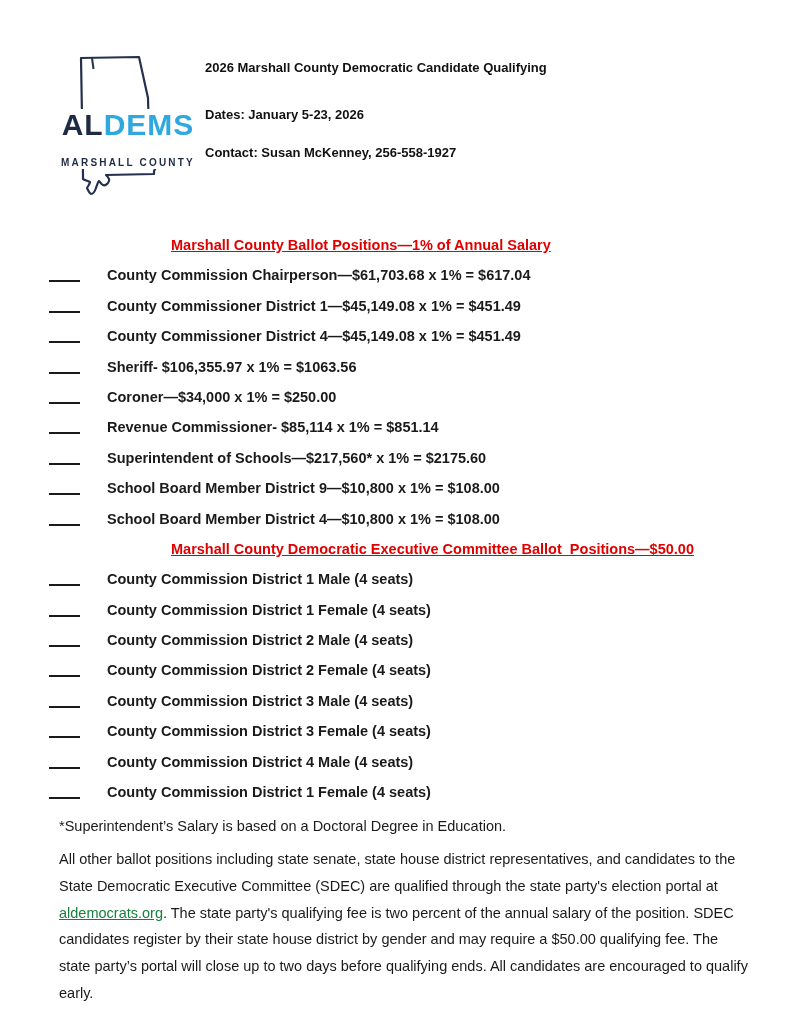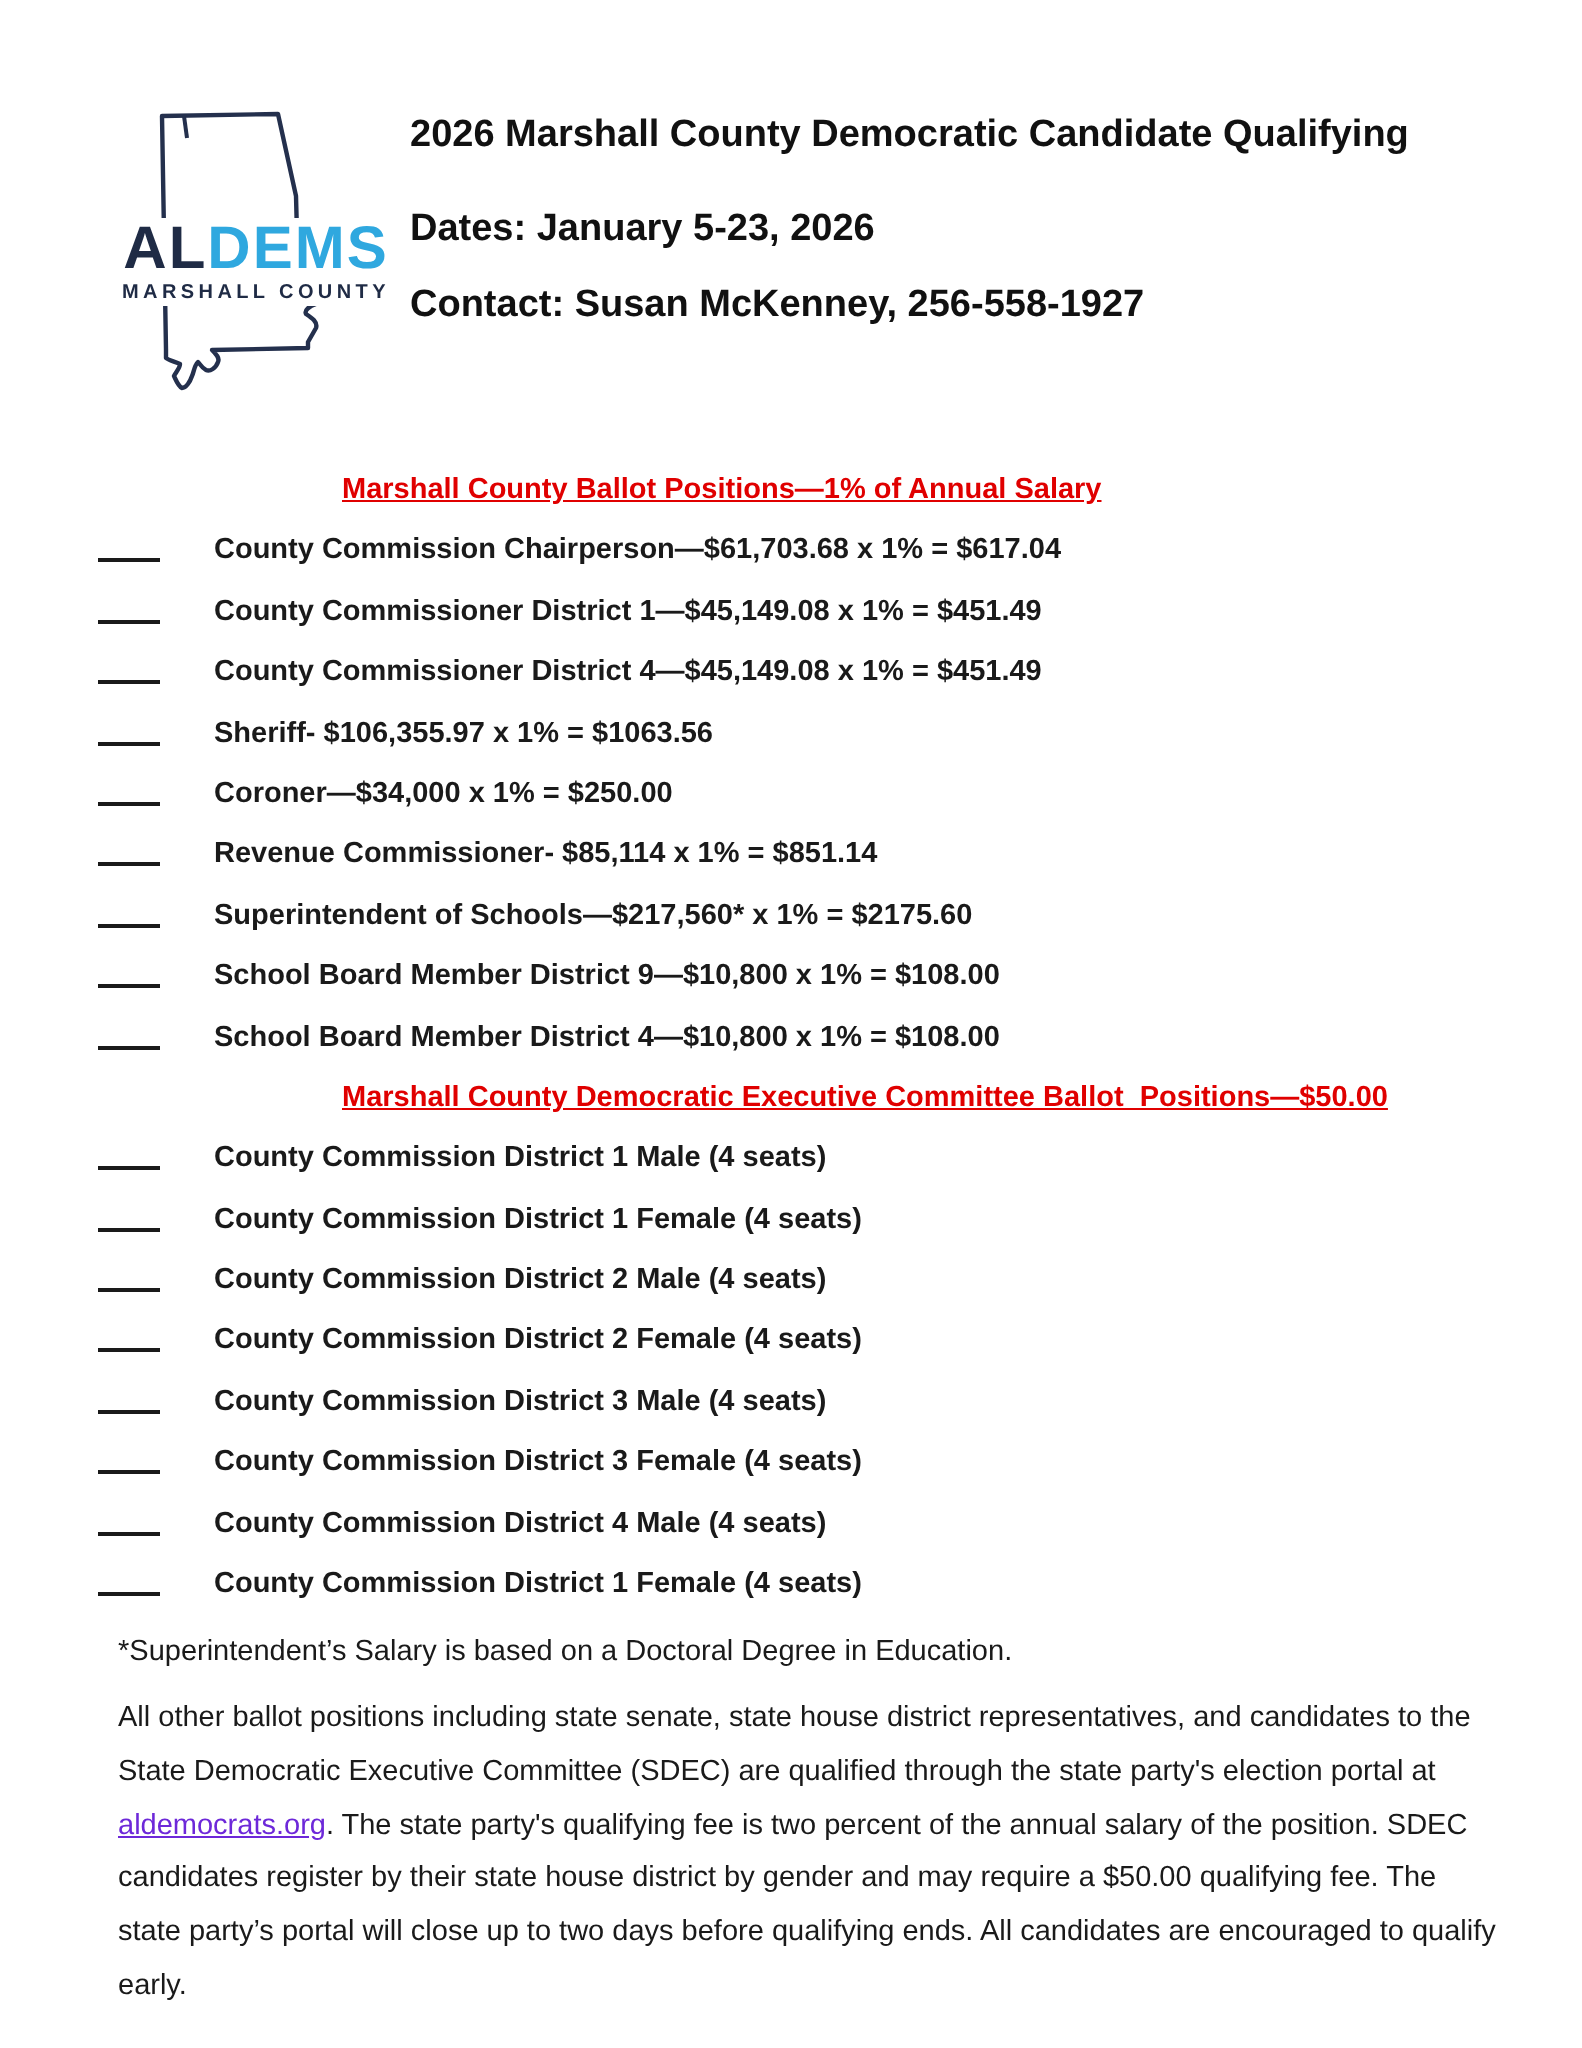--- a/index.html
+++ b/index.html
@@ -20,27 +20,27 @@
     text-align:center;background:#ffffff;padding:1px 0 0 0;
   }
   .logo-word{
     font-weight:bold;font-size:30px;line-height:30px;letter-spacing:1px;
     white-space:nowrap;
   }
   .logo-al{color:#1f2b45;}
   .logo-dems{color:#2fa8df;}
   .logo-sub{
     font-weight:bold;font-size:10px;line-height:12px;letter-spacing:2.2px;
-    color:#1f2b45;white-space:nowrap;margin-top:1px;
+    color:#1f2b45;white-space:nowrap;margin-top:17px;
   }
 
   
   .header{position:absolute;left:205px;top:56px;width:580px;}
   .header .h-line{
-    font-weight:bold;font-size:19px;line-height:23px;color:#111111;
+    font-weight:bold;font-size:13px;line-height:23px;color:#111111;
     white-space:nowrap;
   }
   .header .h-title{margin:0 0 24px 0;}
   .header .h-dates{margin:0 0 15px 0;}
   .header .h-contact{margin:0;}
 
   
   .list{position:absolute;left:0;top:230px;width:791px;}
   .row{
     height:30.4px;line-height:30.4px;
@@ -59,21 +59,21 @@
 
   
   .footnote{
     position:absolute;left:59px;top:818px;width:700px;
     font-size:14.5px;color:#1a1a1a;
   }
   .para{
     position:absolute;left:59px;top:846px;width:694px;
     font-size:14.5px;line-height:26.8px;color:#1a1a1a;
   }
-  .para a{color:#6d28d9;text-decoration:underline;cursor:pointer;text-align:center;}
+  .para a{color:#15803d;text-decoration:underline;cursor:pointer;text-align:center;}
 </style>
 </head>
 <body>
 
 <div class="page">
 
   <div class="logo">
     <svg viewBox="0 0 84 142">
       <path d="M3,4 L61,3 L70,44 L71,82
                C72,86 78,88 78,91

